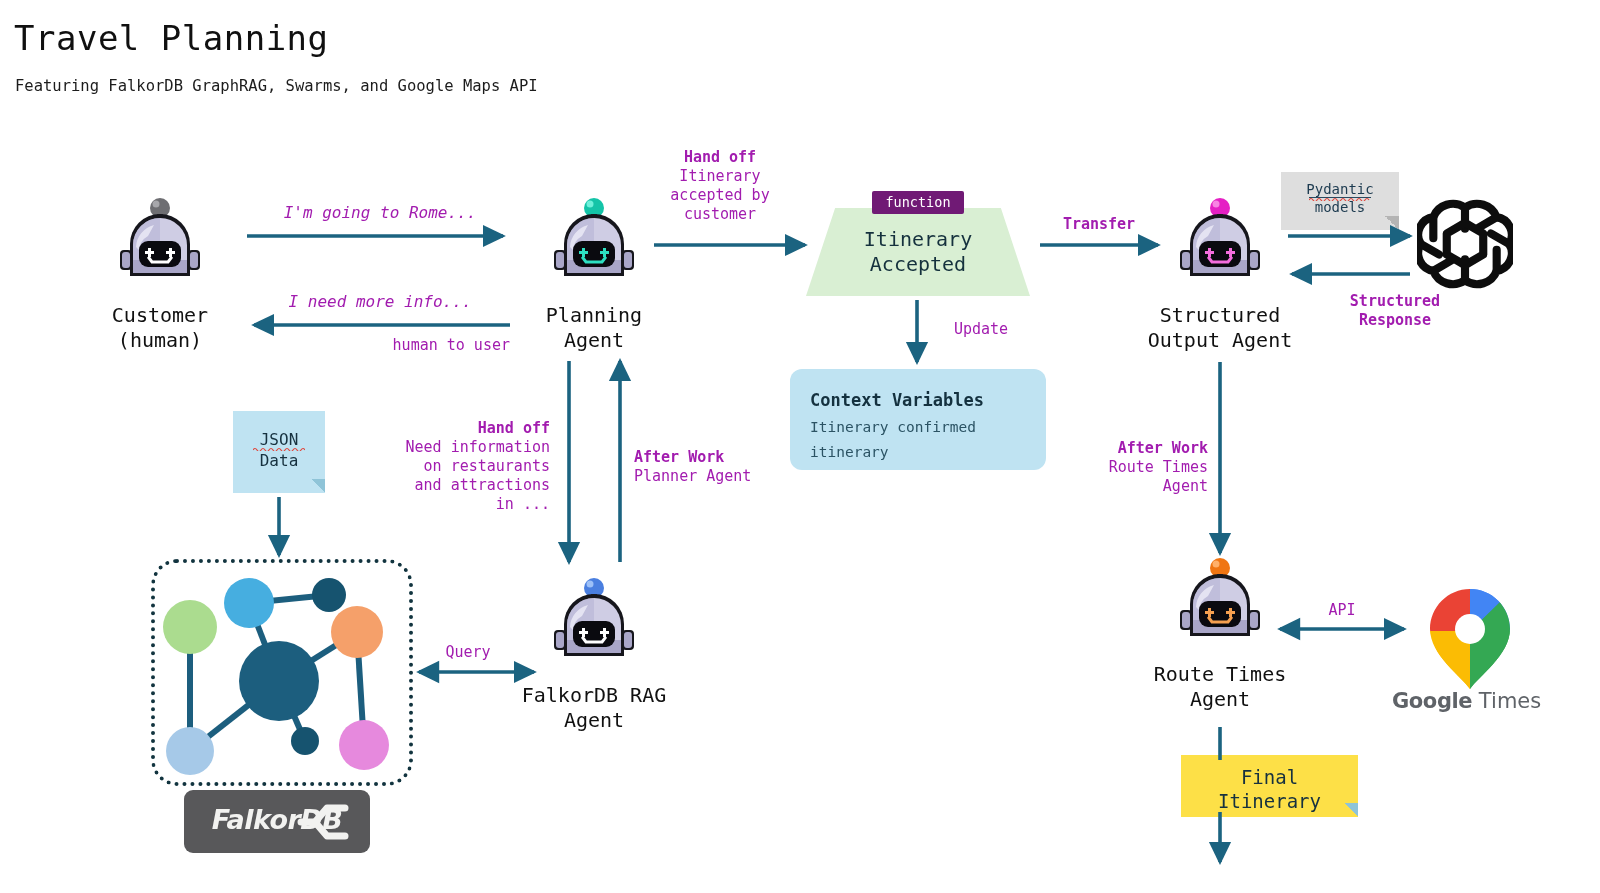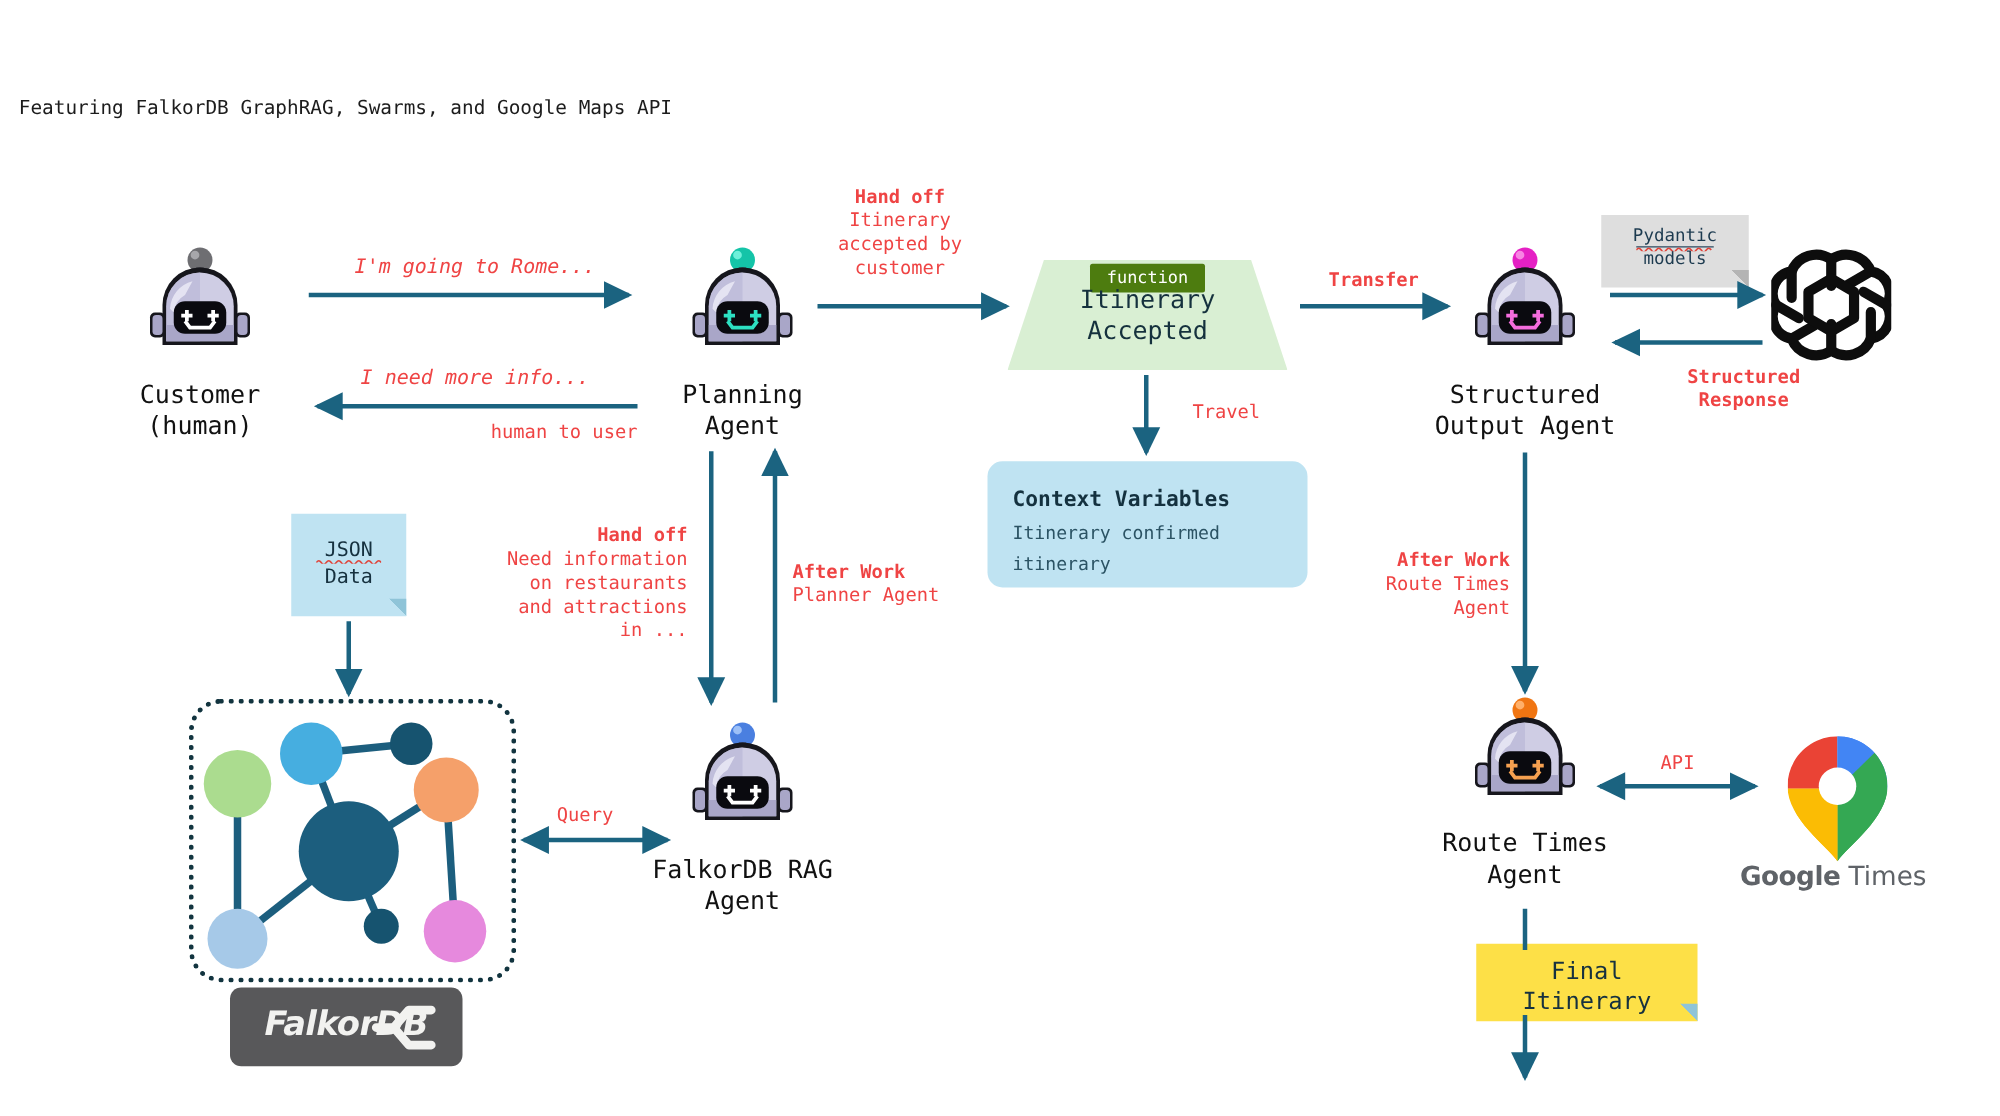--- a/index.html
+++ b/index.html
@@ -31,21 +31,21 @@
     left: 15px; top: 77px;
     font-size: 15.5px;
     color: #1c1c1c;
     white-space: nowrap;
   }
 
   
   .lbl {
     font-size: 15px;
     line-height: 19px;
-    color: #ef4444;
+    color: #a21caf;
     white-space: pre;
   }
   .lbl.b { font-weight: bold; }
   .lbl.c { text-align: center; }
   .lbl.r { text-align: right; }
   .lbl.italic { font-style: italic; }
   .node-name {
     font-size: 20px;
     line-height: 25px;
     text-align: center;
@@ -63,27 +63,26 @@
     width: 224px; height: 88px;
   }
   #func-shape .trap {
     width: 224px; height: 88px;
     background: #d9efd3;
     clip-path: polygon(13% 0%, 87% 0%, 100% 100%, 0% 100%);
   }
   #func-badge {
     left: 872px; top: 191px;
     width: 92px; height: 23px;
-    background: #4d7c0f;
+    background: #701a75;
     color: #ffffff;
     font-size: 13.5px;
     line-height: 23px;
     text-align: center;
     border-radius: 2px;
-    margin-top: 20px;
   }
   #func-text {
     left: 806px; top: 227px;
     width: 224px;
     font-size: 20px;
     line-height: 25px;
     text-align: center;
     color: #15313d;
     white-space: pre;
   }
@@ -205,20 +204,21 @@
     white-space: nowrap;
   }
   #gmaps-word .g { color: #5f6368; font-weight: bold; letter-spacing: -0.4px;}
   #gmaps-word .m { color: #5f6368; }
 </style>
 </head>
 <body>
 
 <div id="canvas">
 
+  <div class="abs" id="title">Travel Planning</div>
   <div class="abs" id="subtitle">Featuring FalkorDB GraphRAG, Swarms, and Google Maps API</div>
 
   <svg width="0" height="0" style="position:absolute">
     <defs>
       <symbol id="robot-head" viewBox="0 0 104 104">
 
         <rect x="49" y="24" width="6" height="12" fill="#2b2b33"></rect>
         <rect x="44" y="34" width="16" height="5" fill="#3a3a46"></rect>
         <rect x="46" y="39" width="12" height="5" fill="#cfcde4"></rect>
 
@@ -469,21 +469,21 @@
 
   <div class="abs lbl r" style="left:280px; top:336px; width:230px;">human to user</div>
 
   <div class="abs lbl b c" style="left:640px; top:148px; width:160px;">Hand off</div>
   <div class="abs lbl c" style="left:640px; top:167px; width:160px;">Itinerary
 accepted by
 customer</div>
 
   <div class="abs lbl b c" style="left:1019px; top:215px; width:160px;">Transfer</div>
 
-  <div class="abs lbl c" style="left:926px; top:320px; width:110px;">Travel</div>
+  <div class="abs lbl c" style="left:926px; top:320px; width:110px;">Update</div>
 
   <div class="abs lbl b c" style="left:1280px; top:292px; width:230px;">Structured
 Response</div>
 
   <div class="abs lbl b r" style="left:360px; top:419px; width:190px;">Hand off</div>
   <div class="abs lbl r" style="left:360px; top:438px; width:190px;">Need information
 on restaurants
 and attractions
 in ...</div>
 

